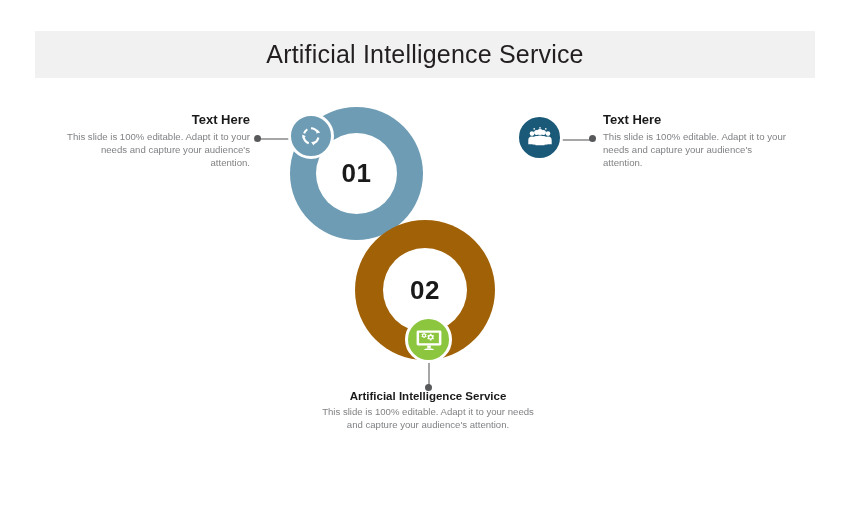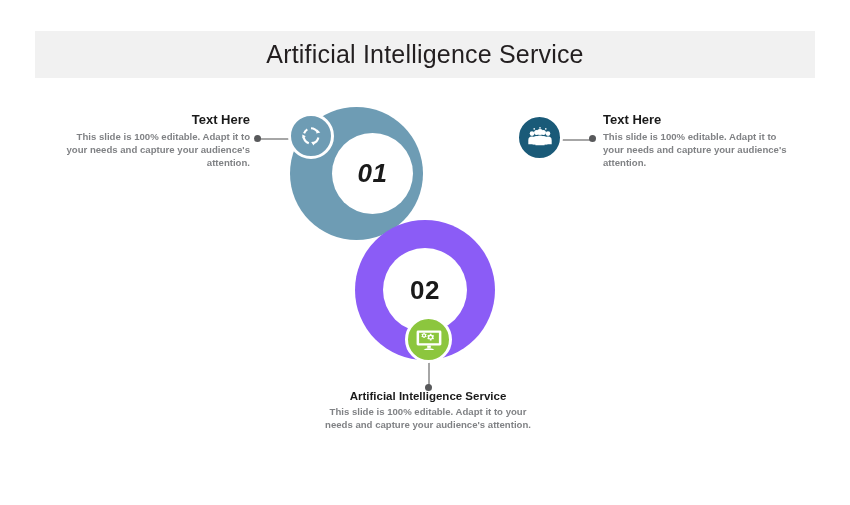--- a/index.html
+++ b/index.html
@@ -32,26 +32,26 @@
   .ring .hole{
     position:absolute;border-radius:50%;background:#ffffff;
     display:flex;align-items:center;justify-content:center;
   }
   .ring .num{
     font-size:26px;font-weight:bold;color:#1a1a1a;
     font-family:"Liberation Sans", sans-serif;letter-spacing:.5px;
   }
 
   #ring-01{left:290px;top:107px;width:133px;height:133px;background:#6e9cb4;z-index:3;}
-  #ring-01 .hole{left:42px;top:26px;width:81px;height:81px;font-style:italic;}
+  #ring-01 .hole{left:26px;top:26px;width:81px;height:81px;}
 
   #ring-03{left:413px;top:104px;width:140px;height:140px;background:#1a5a78;z-index:4;}
   #ring-03 .hole{left:28px;top:28px;width:84px;height:84px;}
 
-  #ring-02{left:355px;top:220px;width:140px;height:140px;background:#8b5cf6;z-index:5;}
+  #ring-02{left:355px;top:220px;width:140px;height:140px;background:#a16207;z-index:5;}
   #ring-02 .hole{left:28px;top:28px;width:84px;height:84px;}
 
   
   .badge{
     position:absolute;border-radius:50%;
     display:flex;align-items:center;justify-content:center;
     z-index:7;
   }
   .badge svg{display:block;}
   #badge-01{left:288px;top:113px;width:46px;height:46px;background:#6e9cb4;border:3px solid #ffffff;box-sizing:border-box;}
@@ -71,21 +71,20 @@
 
   
   .textblock{position:absolute;z-index:6;}
   .tb-title{
     font-size:13px;font-weight:bold;color:#1a1a1a;
     font-family:"Liberation Sans", sans-serif;margin-bottom:3px;
   }
   .tb-body{
     font-size:9.6px;line-height:13px;color:#808285;
     font-family:"Liberation Sans", sans-serif;
-    font-weight:bold;
   }
 
   #text-left{left:60px;top:112px;width:190px;text-align:right;}
   #text-right{left:603px;top:112px;width:190px;text-align:left;}
   #text-bottom{left:322px;top:390px;width:212px;text-align:center;}
   #text-bottom .tb-title{font-size:11.5px;}
 </style>
 </head>
 <body>
 

